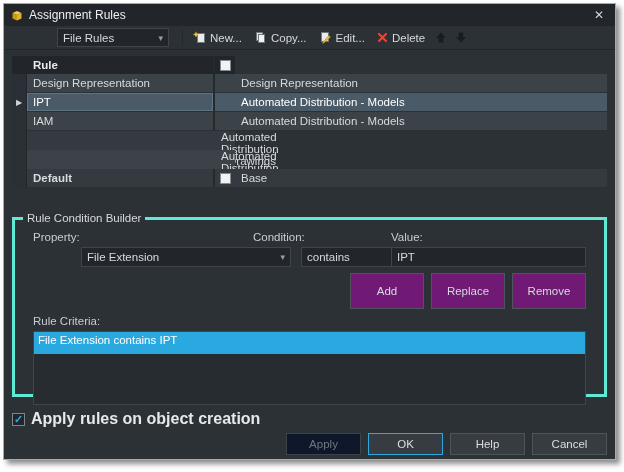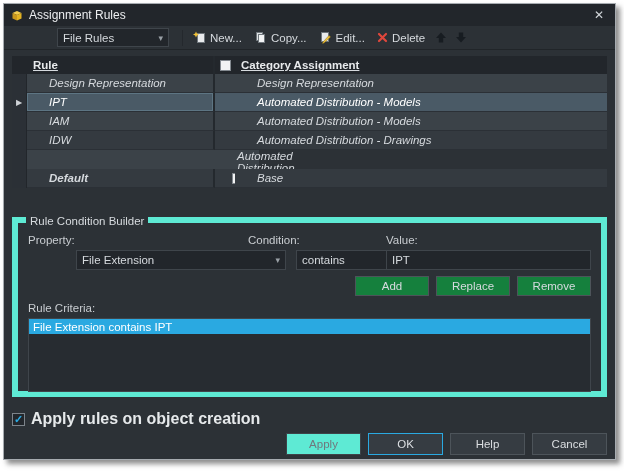--- a/index.html
+++ b/index.html
@@ -25,69 +25,69 @@
   .ruleset { width: 112px; margin-right: 8px; }
   .tsep { width: 1px; height: 16px; background: #24282d; margin: 0 3px; }
   .tbtn { display: flex; align-items: center; gap: 4px; padding: 2px 5px; font-size: 11.5px; color: #d6dade; }
   .tbtn svg { display: block; }
   .delete-x { stroke: var(--delete-red); }
   .arrow-btn { padding: 2px 3px; }
 
   
   .table { margin: 6px 8px 0; flex: none; }
   .thead, .trow { display: grid; grid-template-columns: 15px 188px 20px 1fr; }
-  .thead { height: 18px; text-decoration: underline; }
+  .thead { height: 18px; }
   .th { background: #22262b; color: #e8eaec; font-weight: 700; font-size: 11.5px;
     display: flex; align-items: center; padding: 0 6px; }
   .thead .sel-col { background: #22262b; }
   .chk-col { justify-content: center; padding: 0; display: flex; align-items: center; }
   .trow { height: 19px; }
-  .td { display: flex; align-items: center; padding: 0 22px; font-size: 11.5px; color: #d6dade;
-    border-bottom: 1px solid #2b3036; font-style: italic; }
+  .td { display: flex; align-items: center; padding: 0 6px; font-size: 11.5px; color: #d6dade;
+    border-bottom: 1px solid #2b3036; }
   .rule-col { border-right: 2px solid #24292e; }
   .sel-col { background: #2b3036; display: flex; align-items: center; justify-content: center;
     border-right: 1px solid #22262b; }
   .pointer { font-size: 8px; color: #cfd3d7; line-height: 1; }
   .trow.even .td { background: #3b4248; }
   .trow.odd .td { background: #343a40; }
   .trow.selected .td { background: #4a5a66; color: #ffffff; }
   .trow.selected .rule-col { box-shadow: inset 0 0 0 1px #5d7583; }
   .trow.bold .rule-col { font-weight: 700; }
   .cb { width: 11px; height: 11px; flex: none; display: inline-flex; align-items: center; justify-content: center; }
   .cb.light { background: #f2f3f4; border: 1px solid #83898f; }
 
   
   .groupbox { position: relative; margin: 29px 8px 0; flex: none; height: 180px;
-    border: 6px solid #5eead4; padding: 8px 10px; }
+    border: 3px solid #5eead4; padding: 8px 18px; }
   .legend { position: absolute; top: -8px; left: 8px; background: #2c3136; padding: 0 4px;
     font-size: 11.5px; color: #d6dade; }
   .cond-grid { display: flex; gap: 10px; }
   .col.prop { width: 210px; } .col.cond { width: 128px; } .col.val { flex: 1; }
   .field-label { display: block; font-size: 11.5px; color: #c9cdd1; margin: 3px 0 4px; }
   .dropdown.full { width: 100%; height: 20px; text-align: center; }
   .value-input { width: 100%; height: 20px; background: #22262b; border: 1px solid #3f454b;
     color: #d6dade; font-size: 11.5px; padding: 0 5px; font-family: "Liberation Sans", sans-serif; outline: none; }
   .btn-row { display: flex; justify-content: flex-end; gap: 7px; margin-top: 6px; }
-  .sbtn { width: 74px; height: 20px; background: #15803d; border: 1px solid #4d545a; color: #d6dade;
+  .sbtn { width: 74px; height: 36px; background: #701a75; border: 1px solid #4d545a; color: #d6dade;
     font-size: 11.5px; font-family: "Liberation Sans", sans-serif; }
   .criteria-label { margin-top: 6px; }
   .criteria-list { margin-top: 3px; height: 74px; background: #272c31; border: 1px solid #3f454b; overflow: hidden; }
-  .criteria-item { height: 15px; line-height: 17px; padding: 0 4px; font-size: 11.5px; color: #d6dade; }
+  .criteria-item { height: 22px; line-height: 17px; padding: 0 4px; font-size: 11.5px; color: #d6dade; }
   .criteria-item.selected { background: var(--accent); color: #ffffff; }
 
   
   .apply-row { margin: 15px 8px 0; display: flex; align-items: center; gap: 6px; height: 14px; }
   .apply-check { width: 13px; height: 13px; background: #22262b; border: 1px solid #7d848b;
     display: inline-flex; align-items: center; justify-content: center; }
   .apply-check .check { color: var(--accent); font-size: 11px; font-weight: 700; line-height: 1; }
   .apply-label { font-weight: 700; font-size: 16px; color: #e6e9eb; }
   .footer-buttons { margin: 7px 8px 0; display: flex; justify-content: flex-end; gap: 7px; }
   .btn { width: 75px; height: 22px; background: #363c42; border: 1px solid #4d545a; color: #dcdfe2;
     font-size: 11.5px; font-family: "Liberation Sans", sans-serif; }
-  .btn.disabled { color: #70777d; background: #5eead4; border-color: #3d4349; }
+  .btn.disabled { color: #70777d; background: #0f172a; border-color: #3d4349; }
   .btn.default { border-color: var(--accent); }
 </style>
 </head>
 <body>
 
 <div class="window">
 
   <div class="titlebar">
     <span class="app-icon">
       <svg width="14" height="13" viewBox="0 0 13 13">
@@ -157,21 +157,20 @@
     </div>
   </div>
 
   <div class="table">
     <div class="thead">
       <div class="sel-col th"></div>
       <div class="th rule-col">Rule</div>
       <div class="th chk-col">
         <span class="cb light"></span>
       </div>
-      <div class="th">Category Assignment</div>
     </div>
     <div id="rows-container">
         <div class="trow even">
       <div class="sel-col">
         <span class="pointer"></span>
       </div>
       <div class="td rule-col">Design Representation</div>
       <div class="td chk-col">
         <span class="cb light" style="visibility: hidden;"></span>
       </div>
@@ -194,21 +193,20 @@
       <div class="td rule-col">IAM</div>
       <div class="td chk-col">
         <span class="cb light" style="visibility: hidden;"></span>
       </div>
       <div class="td cat-col">Automated Distribution - Models</div>
     </div>
         <div class="trow odd">
       <div class="sel-col">
         <span class="pointer"></span>
       </div>
-      <div class="td rule-col">IDW</div>
       <div class="td chk-col">
         <span class="cb light" style="visibility: hidden;"></span>
       </div>
       <div class="td cat-col">Automated Distribution - Drawings</div>
     </div>
         <div class="trow even">
       <div class="sel-col">
         <span class="pointer"></span>
       </div>
       <div class="td chk-col">

